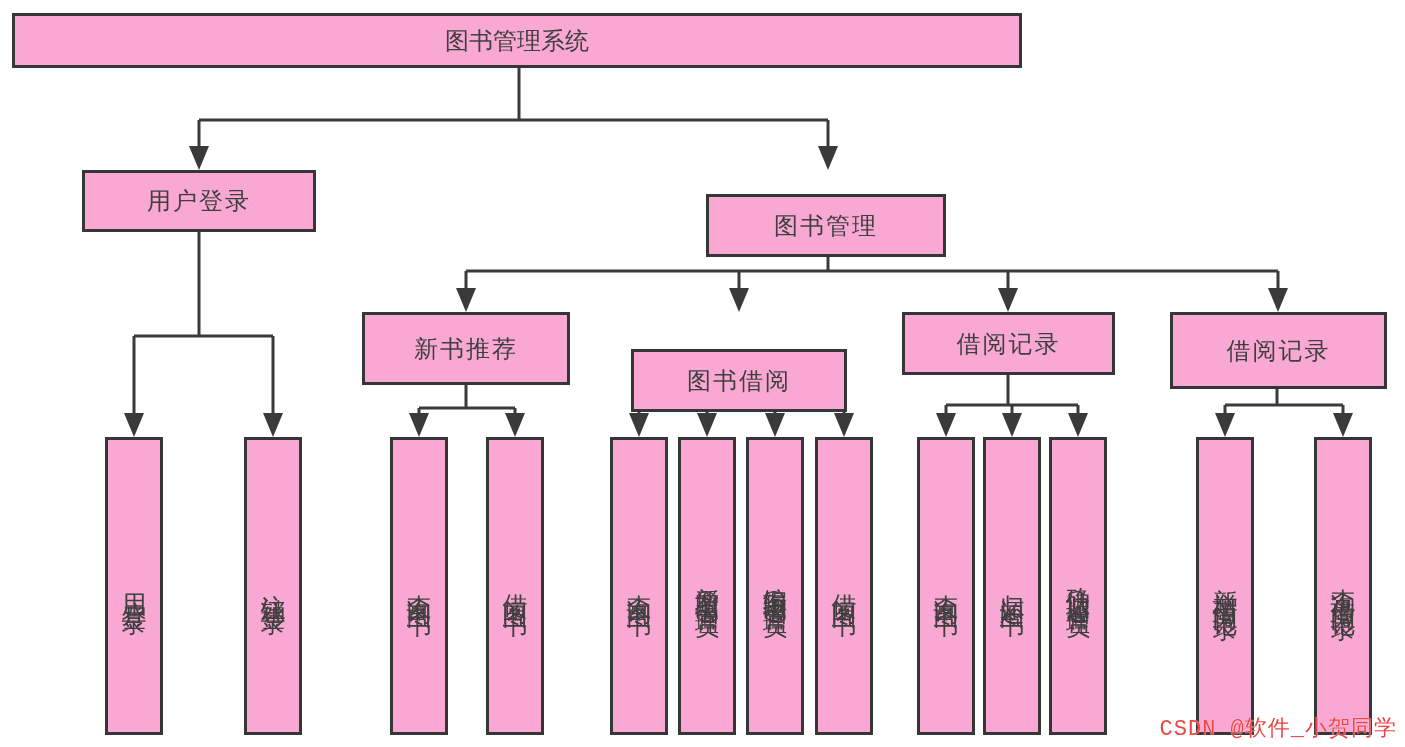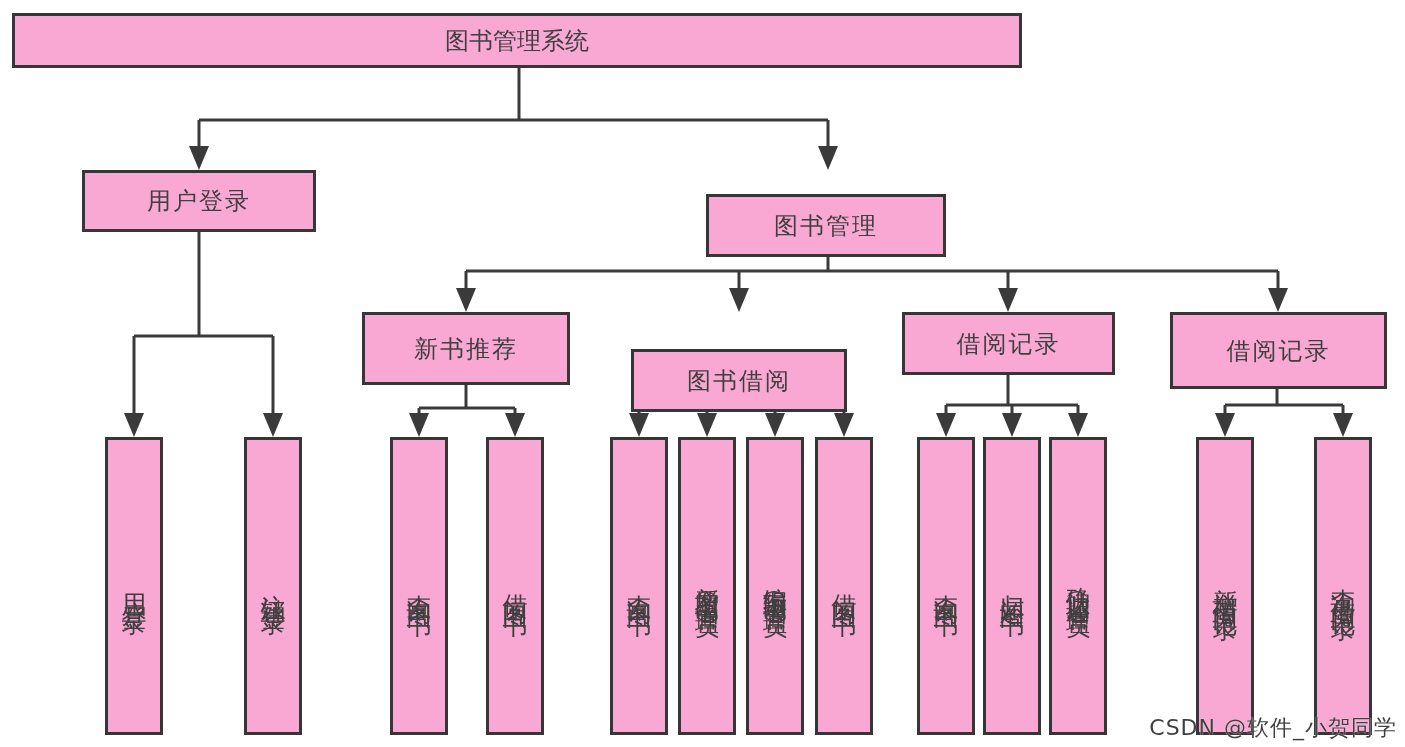--- a/index.html
+++ b/index.html
@@ -57,24 +57,25 @@
   }
   .node.leaf .vtext.long {
     letter-spacing: 4px;
     font-size: 24px;
   }
   .watermark {
     position: absolute;
     right: 8px;
     bottom: 4px;
     font-size: 22px;
-    color: #404040;
+    color: #ef4444;
     text-shadow: 0 0 1px #ffffff;
     z-index: 3;
     letter-spacing: 1px;
+    font-family: Liberation Mono, monospace;
   }
 </style>
 </head>
 <body>
 
 <div id="canvas">
 
   <svg id="connectors" viewBox="0 0 1405 747" xmlns="http://www.w3.org/2000/svg">
     <g stroke="#3a3a3a" stroke-width="3" fill="none">
 

